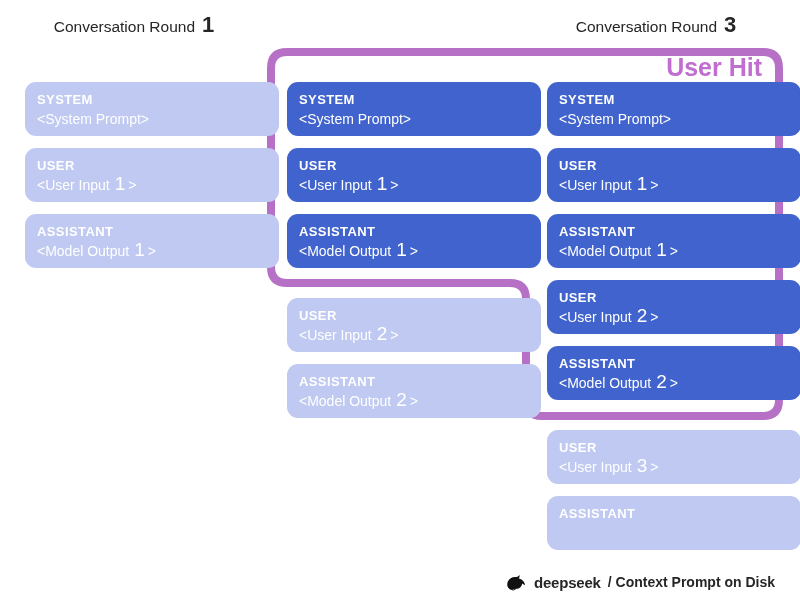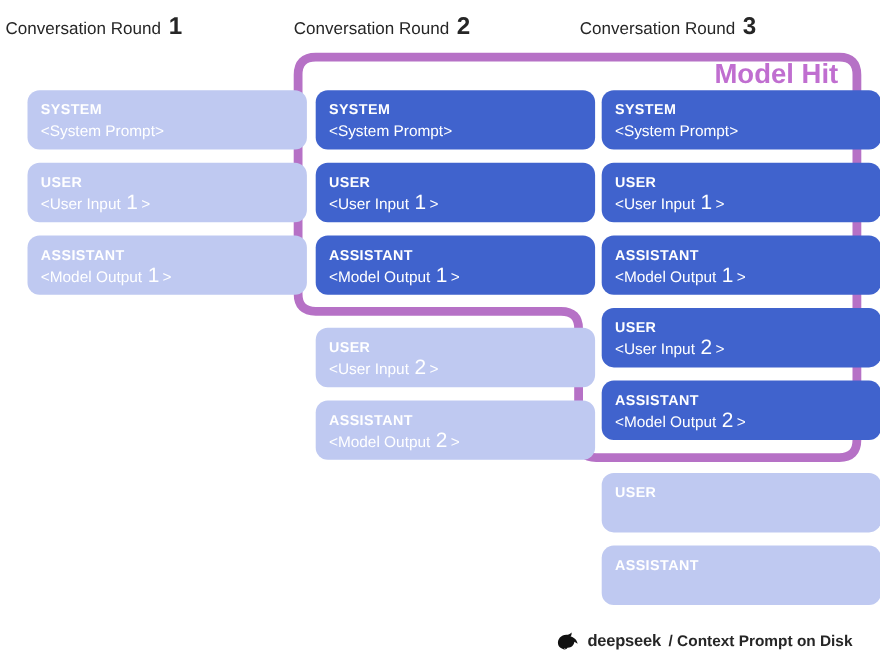--- a/index.html
+++ b/index.html
@@ -23,21 +23,21 @@
     z-index:3;
   }
   .column{
     position:absolute;top:0;height:605px;width:218px;
   }
   .col-1{left:25px;}
   .col-2{left:287px;}
   .col-3{left:547px;}
   .col-header{
     position:absolute;top:18px;left:-20px;right:-20px;
-    text-align:left;
+    text-align:center;
     font-size:15.5px;color:var(--text-dark,#262626);
     white-space:nowrap;
   }
   .col-header .hnum{
     font-size:22px;font-weight:600;margin-left:7px;line-height:0;
   }
   .msg-box{
     position:absolute;left:0;width:254px;height:54px;
     border-radius:11px;
     box-sizing:border-box;
@@ -71,41 +71,40 @@
 </style>
 </head>
 <body>
 
 <div class="canvas">
 
   <svg class="cache-outline" viewBox="0 0 800 605" aria-hidden="true">
     <path d="M 287 52 H 763 Q 779 52 779 68 V 400 Q 779 416 763 416 H 542 Q 526 416 526 400 V 299 Q 526 283 510 283 H 287 Q 271 283 271 267 V 68 Q 271 52 287 52 Z" fill="none" stroke="#b671c6" stroke-width="8" stroke-linejoin="round"></path>
   </svg>
 
-  <div class="cache-hit-label">Model Hit</div>
+  <div class="cache-hit-label">User Hit</div>
 
   <div class="column col-1">
     <div class="col-header"><span>Conversation Round</span><span class="hnum">1</span></div>
 
     <div class="msg-box light" style="top:82px">
       <div class="msg-role">SYSTEM</div>
       <div class="msg-content"><span>&lt;System Prompt&gt;</span><span class="num"></span><span class="after"></span></div>
     </div>
     <div class="msg-box light" style="top:148px">
       <div class="msg-role">USER</div>
       <div class="msg-content"><span>&lt;User Input</span><span class="num">1</span><span class="after">&gt;</span></div>
     </div>
     <div class="msg-box light" style="top:214px">
       <div class="msg-role">ASSISTANT</div>
       <div class="msg-content"><span>&lt;Model Output</span><span class="num">1</span><span class="after">&gt;</span></div>
     </div>
   </div>
 
   <div class="column col-2">
-    <div class="col-header"><span>Conversation Round</span><span class="hnum">2</span></div>
 
     <div class="msg-box dark" style="top:82px">
       <div class="msg-role">SYSTEM</div>
       <div class="msg-content"><span>&lt;System Prompt&gt;</span><span class="num"></span><span class="after"></span></div>
     </div>
     <div class="msg-box dark" style="top:148px">
       <div class="msg-role">USER</div>
       <div class="msg-content"><span>&lt;User Input</span><span class="num">1</span><span class="after">&gt;</span></div>
     </div>
     <div class="msg-box dark" style="top:214px">
@@ -140,20 +139,21 @@
     <div class="msg-box dark" style="top:280px">
       <div class="msg-role">USER</div>
       <div class="msg-content"><span>&lt;User Input</span><span class="num">2</span><span class="after">&gt;</span></div>
     </div>
     <div class="msg-box dark" style="top:346px">
       <div class="msg-role">ASSISTANT</div>
       <div class="msg-content"><span>&lt;Model Output</span><span class="num">2</span><span class="after">&gt;</span></div>
     </div>
     <div class="msg-box light" style="top:430px">
       <div class="msg-role">USER</div>
+      <div class="msg-content"><span>&lt;User Input</span><span class="num">3</span><span class="after">&gt;</span></div>
     </div>
     <div class="msg-box light" style="top:496px">
       <div class="msg-role">ASSISTANT</div>
     </div>
   </div>
 
   <div class="footer">
     <span class="logo-mark">
       <svg width="22" height="18" viewBox="0 0 28 22" aria-hidden="true">
         <path d="M3 14.5 C2 8.5 6.5 3.5 12.5 3.5 C15 3.5 16.8 2.8 18.6 0.8 C18.8 2.6 18.4 4.2 17.4 5.4 C21.6 6.2 25 9.6 25.6 13.8 L21.8 11.6 C21.6 15.6 18.2 18.6 13.8 18.4 C13.2 19.6 11.9 20.4 10.4 20.4 C9.5 20.4 8.7 20.1 8 19.6 C5.4 18.8 3.4 16.9 3 14.5 Z M9.5 19 C10.3 19.4 11.3 19.3 12 18.8 C11.1 18.7 10.2 18.9 9.5 19 Z" fill="#111111"></path>

